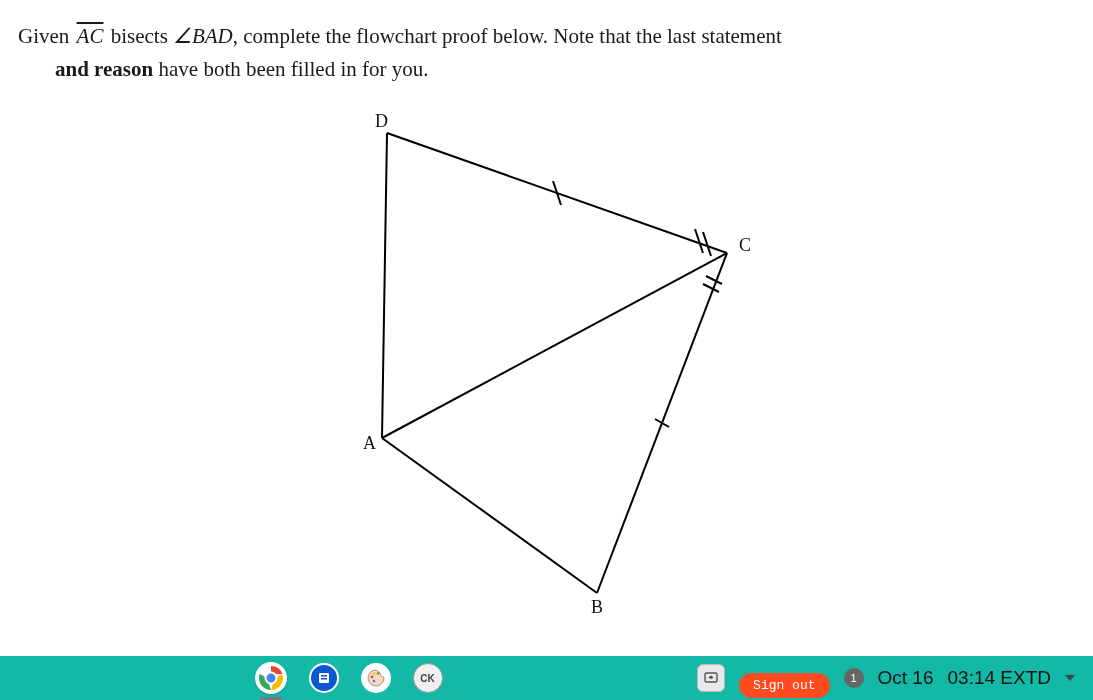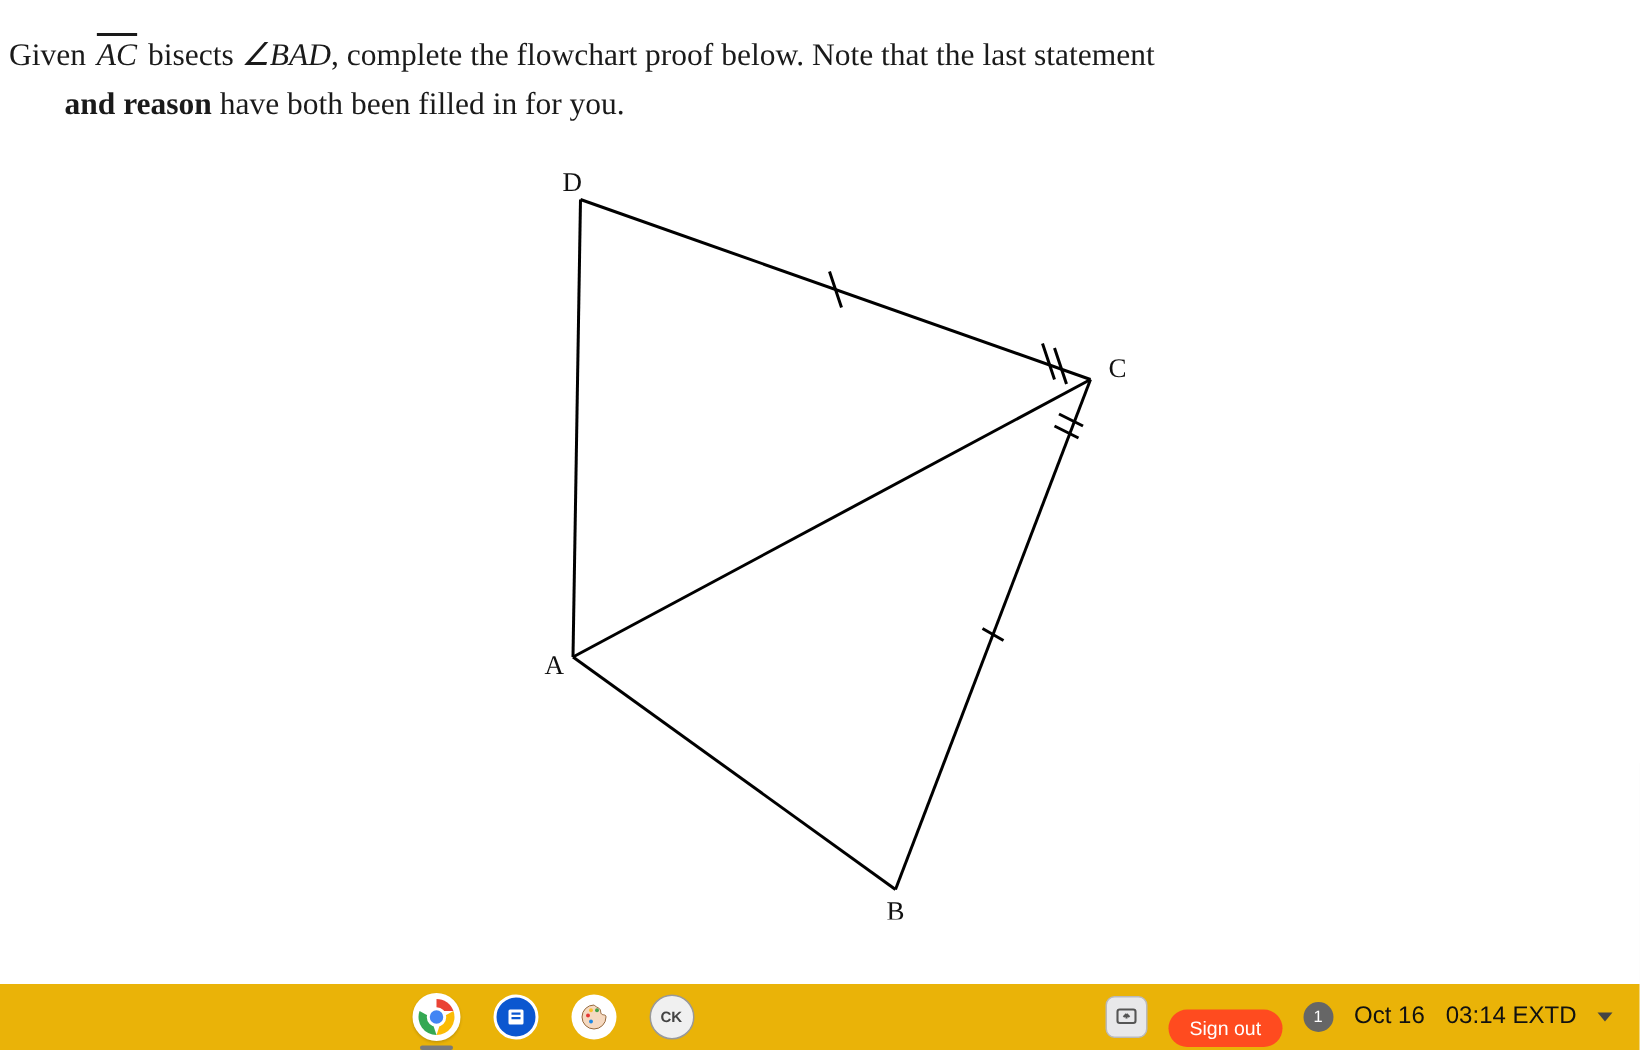--- a/index.html
+++ b/index.html
@@ -6,21 +6,21 @@
     body {
       font-family: Georgia, 'Times New Roman', serif;
       background: #f5f5f5;
       width: 1093px;
       height: 700px;
       position: relative;
       overflow: hidden;
     }
     .content-area {
       background: #ffffff;
-      padding: 20px 6px;
+      padding: 20px 18px;
       height: 656px;
       position: relative;
     }
     .problem-text {
       font-size: 21px;
       line-height: 1.55;
       color: #1a1a1a;
       font-family: Georgia, 'Times New Roman', serif;
     }
     .overline {
@@ -45,21 +45,21 @@
       font-family: Georgia, serif;
       font-size: 18px;
       fill: #111;
     }
     .taskbar {
       position: absolute;
       bottom: 0;
       left: 0;
       right: 0;
       height: 44px;
-      background: #eab308;
+      background: #14b8a6;
       display: flex;
       align-items: center;
     }
     .tb-center {
       flex: 1;
       display: flex;
       justify-content: center;
       gap: 22px;
       align-items: center;
     }
@@ -111,36 +111,36 @@
       border-radius: 6px;
       background: #e8e8ea;
       border: 1px solid #b9b9bb;
       display: flex; align-items: center; justify-content: center;
     }
     .signout-btn {
       background: #ff4b1f;
       color: #fff;
       border-radius: 16px;
       padding: 5px 14px;
-      font-family: Liberation Sans, sans-serif;
+      font-family: Liberation Mono, monospace;
       font-size: 13px;
       margin-top: 14px;
     }
     .badge-count {
       width: 20px; height: 20px;
       border-radius: 50%;
       background: #666;
       color: #fff;
       font-family: Arial, sans-serif;
       font-size: 11px;
       display: flex; align-items: center; justify-content: center;
     }
     .clock-text {
       font-family: Arial, sans-serif;
-      font-size: 16px;
+      font-size: 19px;
       color: #111;
     }
     .dropdown-caret {
       width: 0; height: 0;
       border-left: 5px solid transparent;
       border-right: 5px solid transparent;
       border-top: 6px solid #444;
     }
     .underline-indicator {
       width: 22px; height: 3px; border-radius: 2px;

